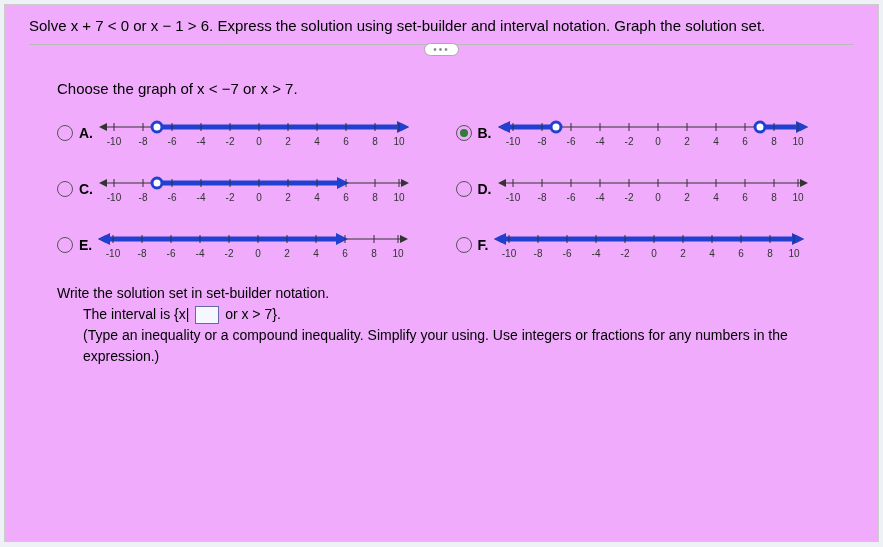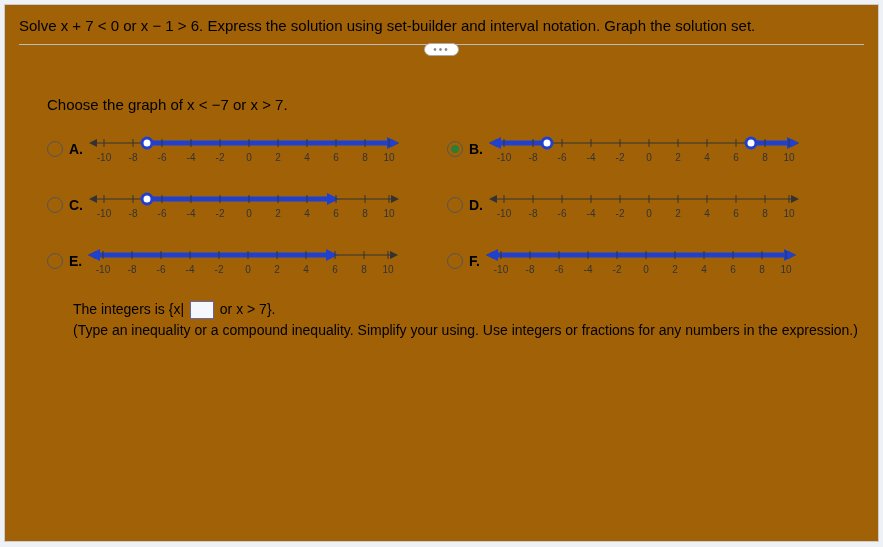--- a/index.html
+++ b/index.html
@@ -1,20 +1,20 @@
 <!DOCTYPE html>
 <html><head>
 <meta charset="utf-8">
 <style>
 body{margin:0;padding:0;font-family:Arial,Helvetica,sans-serif;background:#eef1f5;width:883px;height:547px;overflow:hidden}
-.page{background:#a16207;margin:4px;padding:8px 14px;border:1px solid #ccc;height:520px;position:relative}
+.page{background:#f0abfc;margin:4px;padding:8px 24px;border:1px solid #ccc;height:520px;position:relative}
 .question{font-size:15px;padding:4px 0 10px 0;border-bottom:1px solid #bbb}
 .dots{display:flex;justify-content:center;margin-top:-2px}
 .dots span{border:1px solid #aaa;border-radius:10px;padding:0 8px;font-size:10px;letter-spacing:2px;color:#888;background:#fff}
-.prompt{font-size:15px;margin:40px 0 8px 28px}
+.prompt{font-size:15px;margin:24px 0 8px 28px}
 .choices{margin-left:28px}
 .row{display:flex;align-items:center;height:56px}
 .opt{display:flex;align-items:center;width:400px}
 .radio{width:14px;height:14px;border:1.5px solid #555;border-radius:50%;display:inline-flex;align-items:center;justify-content:center;margin-right:6px;flex-shrink:0}
 .radio.sel::after{content:"";width:8px;height:8px;background:#2e7d32;border-radius:50%}
 .letter{font-weight:bold;font-size:14px;margin-right:6px}
 svg{flex-shrink:0}
 .answer{margin:10px 0 0 28px;font-size:14px;line-height:1.5}
 .blank{display:inline-block;border:1px solid #66a;background:#f5f7ff;width:22px;height:16px;vertical-align:middle;margin:0 2px}
 </style>
@@ -272,20 +272,21 @@
                 <line x1="276" y1="8" x2="276" y2="16"></line>
                 <line x1="300" y1="8" x2="300" y2="16"></line>
               </g>
   </g>
           </svg>
  </div>
 </div>
 </div>
 
 <div class="answer">
+ <div>Write the solution set in set-builder notation.</div>
  <div style="margin-left:26px">
-   <span>The integers is </span>
+   <span>The interval is </span>
    <span>{x| </span><span class="blank"></span><span> or x &gt; 7}.</span>
  </div>
  <div style="margin-left:26px">(Type an inequality or a compound inequality. Simplify your using. Use integers or fractions for any numbers in the expression.)</div>
 </div>
 
 </div>
 
 </body></html>

